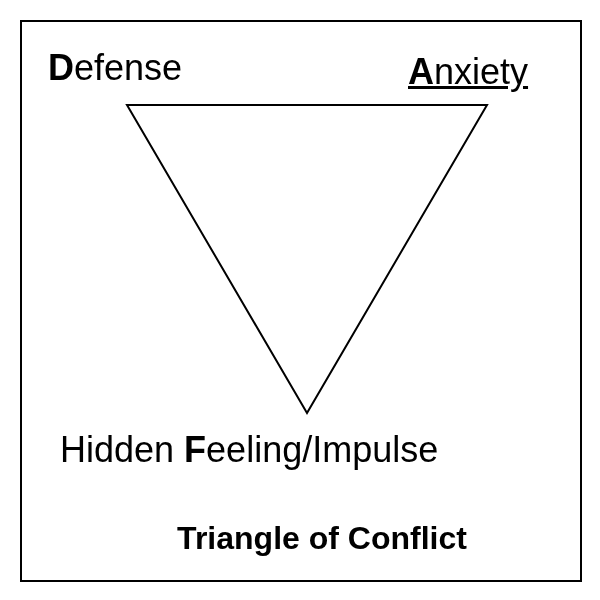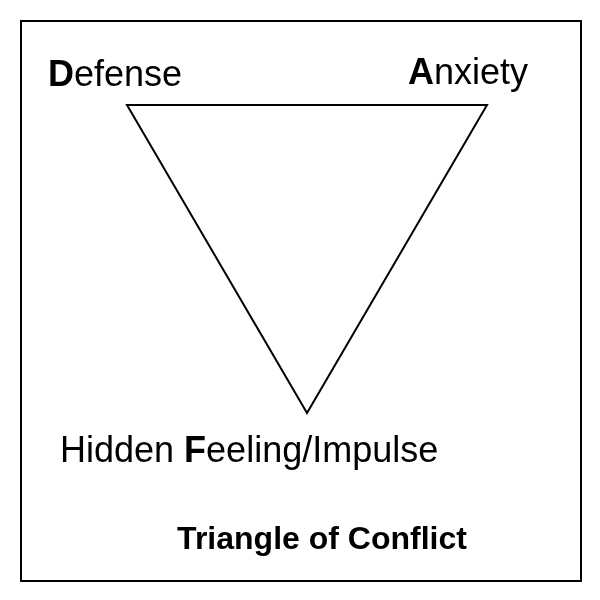--- a/index.html
+++ b/index.html
@@ -12,19 +12,19 @@
 </style>
 </head>
 <body>
 
 <div class="frame"></div>
 
 <svg class="tri" width="600" height="600">
   <polygon points="127,105 487,105 307,413" fill="none" stroke="#000" stroke-width="2"></polygon>
 </svg>
 
-<div class="label" style="left:48px;top:56px;"><b>D</b><span>efense</span></div>
+<div class="label" style="left:48px;top:50px;"><b>D</b><span>efense</span></div>
 
-<div class="label" style="left:408px;top:54px;"><b>A</b><span>nxiety</span></div>
+<div class="label" style="left:408px;top:54px;text-decoration:underline;"><b>A</b><span>nxiety</span></div>
 
 <div class="label" style="left:60px;top:432px;"><span>Hidden </span><b>F</b><span>eeling/Impulse</span></div>
 
 <div class="title">Triangle of Conflict</div>
 
 </body></html>

